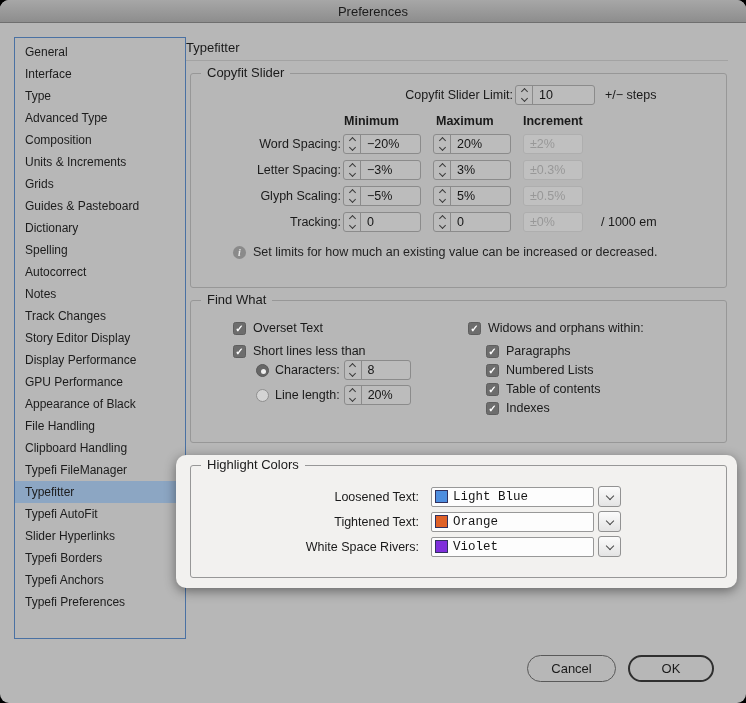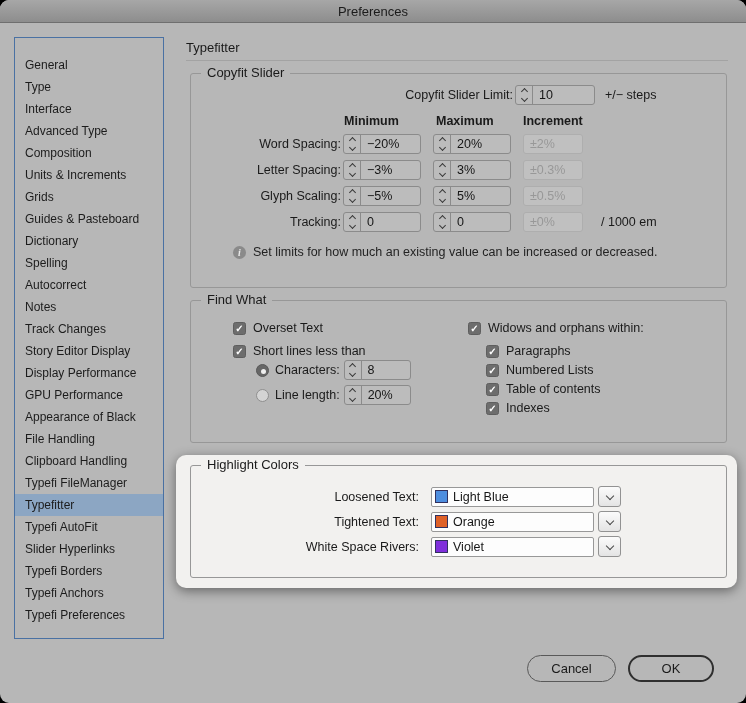--- a/index.html
+++ b/index.html
@@ -3,22 +3,22 @@
 <meta charset="utf-8">
 <style>
   html,body{margin:0;padding:0;background:#000;width:746px;height:703px;overflow:hidden;
     font-family:"Liberation Sans",sans-serif;-webkit-font-smoothing:antialiased;}
   .window{position:absolute;left:0;top:0;width:746px;height:703px;background:#b7b7b7;
     border-radius:9px;overflow:hidden;}
   .titlebar{position:absolute;left:0;top:0;width:746px;height:22px;
     background:linear-gradient(180deg,#a7a7a7,#8d8d8d);border-bottom:1px solid #6f6f6f;
     display:flex;align-items:center;justify-content:center;font-size:13px;color:#1b1b1b;}
   
-  .sidebar{position:absolute;left:14px;top:37px;width:150px;height:602px;
-    border:1px solid #4a71a3;box-sizing:border-box;padding-top:16px;background:#b7b7b7;}
+  .sidebar{position:absolute;left:14px;top:37px;width:172px;height:602px;
+    border:1px solid #4a71a3;box-sizing:border-box;padding-top:3px;background:#b7b7b7;}
   .side-item{height:22px;line-height:22px;padding-left:10px;font-size:12px;color:#1c1c1c;
     white-space:nowrap;overflow:hidden;}
   .side-item.selected{background:#8ca6c3;}
   
   .heading{position:absolute;left:186px;top:40px;font-size:13px;color:#1a1a1a;}
   .hrule{position:absolute;left:186px;top:60px;width:542px;height:1px;background:#a3a3a3;}
   .fs{position:absolute;border:1px solid #979797;border-radius:3px;box-sizing:border-box;padding-left:16px;}
   .fs-legend{position:absolute;top:-9px;left:10px;background:#b7b7b7;padding:0 6px;
     font-size:13px;color:#1a1a1a;white-space:nowrap;}
   .fs-copyfit{left:190px;top:73px;width:537px;height:215px;}
@@ -66,21 +66,21 @@
   .radio.sel::after{content:"";position:absolute;left:4px;top:4px;width:5px;height:5px;
     border-radius:50%;background:#efefef;}
   .radio.unsel{background:#d4d4d4;border:1px solid #8f8f8f;}
   .rad-gap{margin-right:4px;}
   
   .spotlight{position:absolute;left:176px;top:455px;width:561px;height:133px;background:#f2f1ef;
     border-radius:10px;box-shadow:0 3px 12px rgba(0,0,0,.45);}
   .hl-row{position:absolute;left:0;width:100%;height:21px;display:flex;align-items:center;}
   .hl-row .lbl{width:228px;text-align:right;margin-right:12px;}
   .combo{display:flex;align-items:center;width:163px;height:20px;background:#fdfdfd;
-    border:1px solid #989898;border-radius:2px;box-sizing:border-box;padding-left:3px;}
+    border:1px solid #989898;border-radius:2px;box-sizing:border-box;padding-left:3px;font-family:Liberation Mono, monospace;}
   .swatch{width:13px;height:13px;border:1px solid #31315e;box-sizing:border-box;margin-right:5px;flex:none;}
   .combo .cval{font-size:12.5px;color:#161616;white-space:nowrap;}
   .combo-btn{width:23px;height:21px;margin-left:4px;border:1px solid #929292;border-radius:3px;
     background:linear-gradient(180deg,#fbfbfb,#e4e4e4);display:flex;align-items:center;
     justify-content:center;box-sizing:border-box;}
   .combo-btn .chev{border-color:#4a4a4a;}
   
   .btn{position:absolute;top:655px;height:27px;border-radius:14px;box-sizing:border-box;
     display:flex;align-items:center;justify-content:center;font-size:13px;color:#1a1a1a;
     background:transparent;}
@@ -90,22 +90,22 @@
 </head>
 <body>
 
 <div class="window">
   <div class="titlebar">
     <span>Preferences</span>
   </div>
 
   <div class="sidebar" id="sidebar">
       <div class="side-item">General</div>
+      <div class="side-item">Interface</div>
       <div class="side-item">Type</div>
-      <div class="side-item">Interface</div>
       <div class="side-item">Advanced Type</div>
       <div class="side-item">Composition</div>
       <div class="side-item">Units &amp; Increments</div>
       <div class="side-item">Grids</div>
       <div class="side-item">Guides &amp; Pasteboard</div>
       <div class="side-item">Dictionary</div>
       <div class="side-item">Spelling</div>
       <div class="side-item">Autocorrect</div>
       <div class="side-item">Notes</div>
       <div class="side-item">Track Changes</div>

